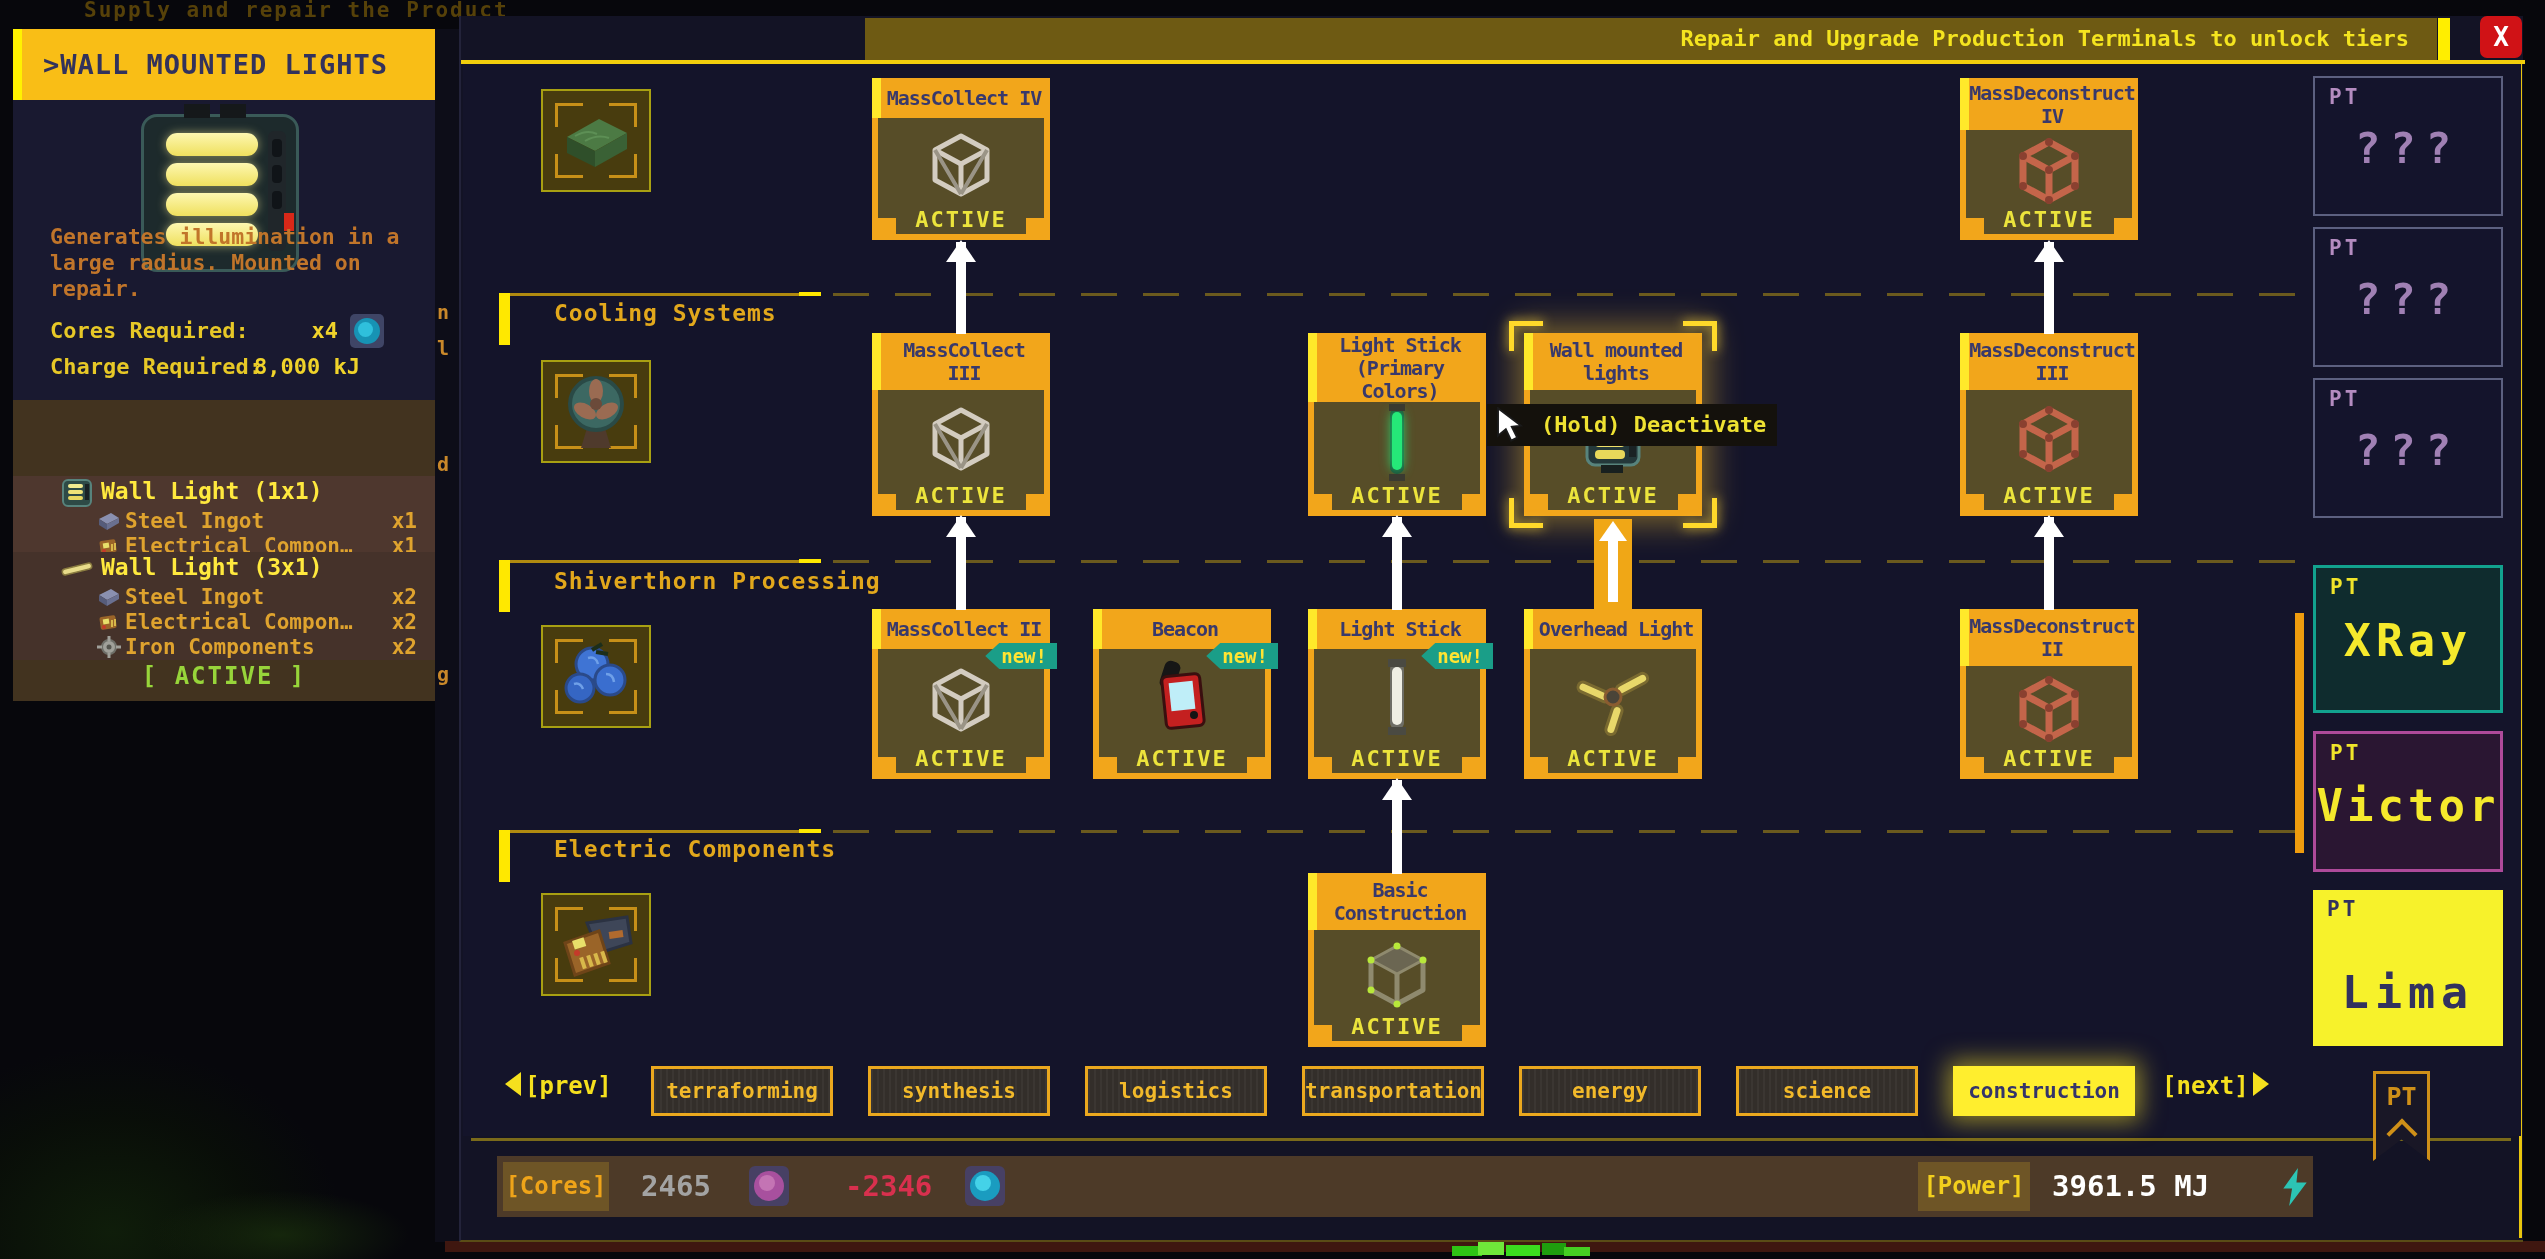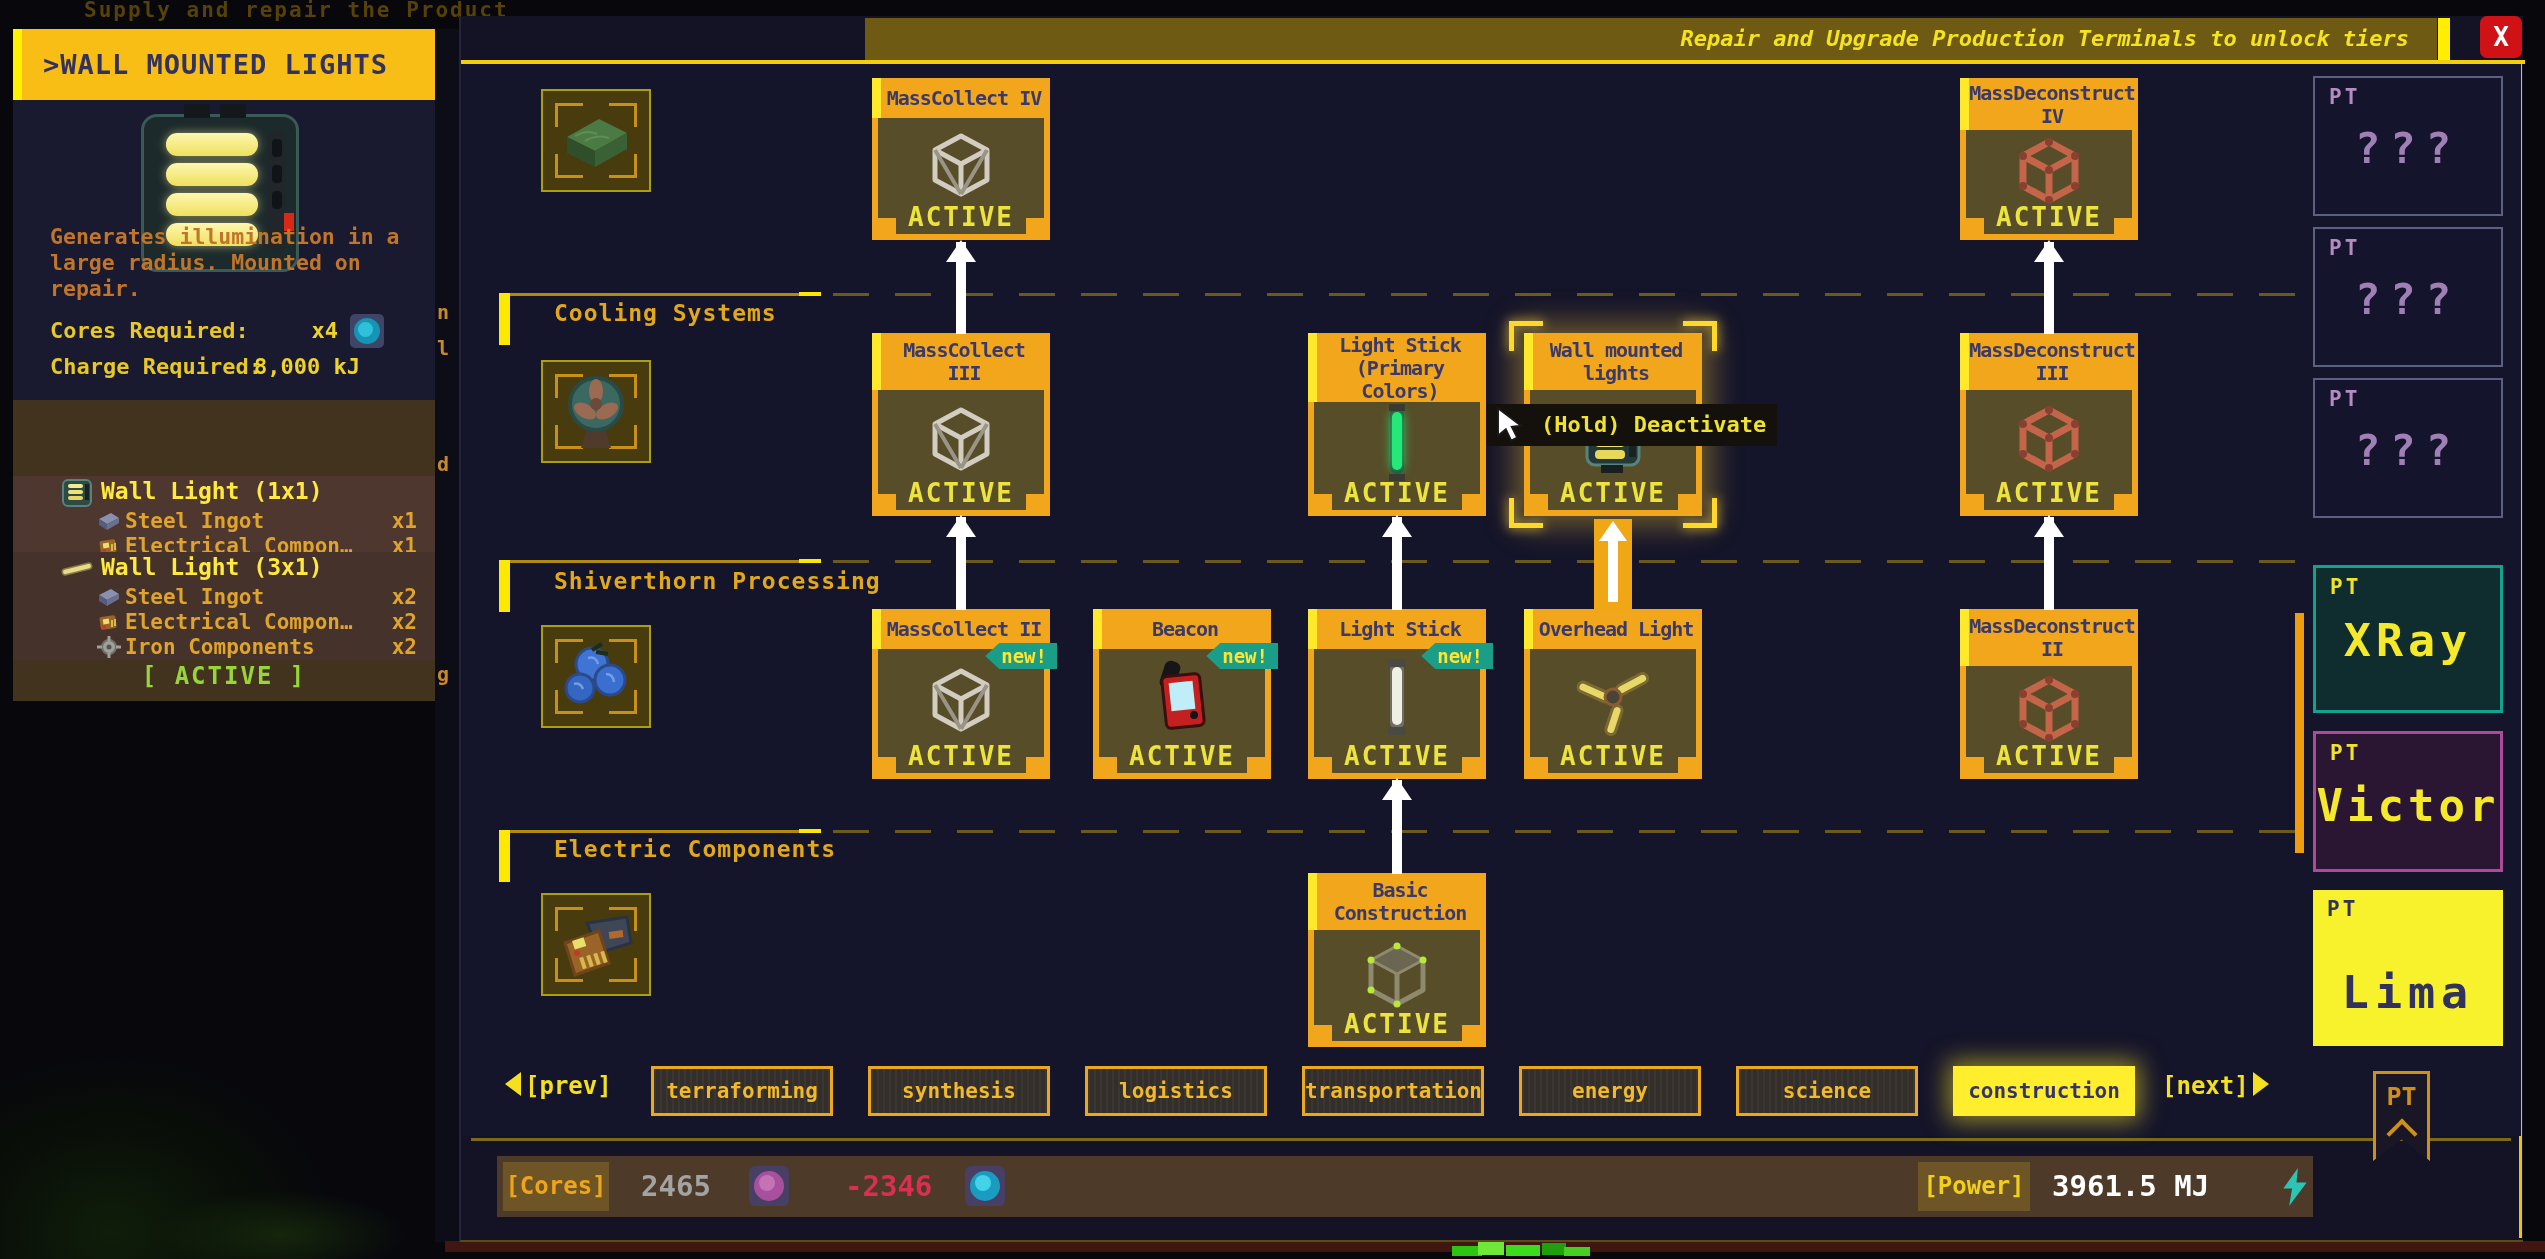--- a/index.html
+++ b/index.html
@@ -50,21 +50,21 @@
   .ing .qty { position:absolute; right:0; top:0; }
   .ing svg { position:absolute; left:0; top:1px; }
   .ing.i1{top:33px}.ing.i2{top:58px}.ing.i3{top:83px}
   .lp-status { position:absolute; left:0; top:262px; width:422px; text-align:center; color:#97d53a; font-size:24px; font-weight:bold; letter-spacing:2px; }
 
   
   .main-panel { left:459px; top:16px; width:2064px; height:1226px; background:#131325; z-index:3; border-left:2px solid #23233a; border-bottom:2px solid #5a4c16; }
   .mp-right-border { position:absolute; right:1px; top:44px; bottom:2px; width:3px; background:#e8c50e; }
   .title-box { left:11px; top:0; width:393px; height:44px; background:#f9be16; }
   .title-box span { position:absolute; left:26px; line-height:44px; font-size:25px; font-weight:bold; color:#32325c; }
-  .msg-strip { left:404px; top:2px; width:1572px; height:54px; background:#6e5a13;font-style:italic; }
+  .msg-strip { left:404px; top:2px; width:1572px; height:54px; background:#6e5a13; }
   .msg-strip span { position:absolute; right:28px; line-height:42px; color:#f4e41f; font-size:22px; font-weight:bold; }
   .msg-bar { left:1977px; top:2px; width:12px; height:42px; background:#ffee00; }
   .close-btn { left:2019px; top:0; width:42px; height:42px; background:#d01216; border-radius:7px; color:#fff; font-size:26px; font-weight:bold; text-align:center; line-height:42px; cursor:pointer; }
   .mp-underline { left:0; top:44px; width:2064px; height:4px; background:#f2ce0c; }
   .tree-bg { left:2px; top:48px; width:2058px; height:1072px; background:#14142a; }
 
   
   .cat-line-solid { height:3px; background:#b08a10; }
   .cat-line-tip { width:22px; height:4px; background:#ffe800; }
   .cat-line-dash { height:3px; background:repeating-linear-gradient(90deg,#6b5a1e 0 36px,transparent 36px 62px); }
@@ -80,21 +80,21 @@
 
   
   .node { position:absolute; width:178px; background:#f2a61b; display:flex; flex-direction:column; cursor:pointer; }
   .colA{left:411px}.colB{left:632px}.colC{left:847px}.colD{left:1063px}.colE{left:1499px}
   .rowR1{top:62px;height:162px}.rowR2{top:317px;height:183px}.rowR3{top:593px;height:170px}.rowR4{top:857px;height:174px}
   .node-title { position:relative; padding:6px 4px 5px 10px; text-align:center; color:#39396b; font-size:20px; font-weight:bold; letter-spacing:-1px; line-height:1.15; min-height:40px; display:flex; align-items:center; justify-content:center; }
   .node-title::before { content:''; position:absolute; left:0; top:0; bottom:0; width:9px; background:#ffe92a; }
   .node-body { position:relative; flex:1; margin:0 6px 6px; background:#574d28; display:flex; align-items:center; justify-content:center;
     clip-path:polygon(0 0,100% 0,100% calc(100% - 16px),calc(100% - 18px) calc(100% - 16px),calc(100% - 18px) 100%,18px 100%,18px calc(100% - 16px),0 calc(100% - 16px)); }
   .node-body svg { margin-bottom:24px; }
-  .node-status { position:absolute; left:0; right:0; bottom:2px; text-align:center; color:#ece43c; font-size:26px; font-weight:bold; letter-spacing:2px; }
+  .node-status { position:absolute; left:0; right:0; bottom:2px; text-align:center; color:#ece43c; font-size:22px; font-weight:bold; letter-spacing:2px; }
   .badge { position:absolute; right:-7px; top:34px; background:#1a9e88; color:#ffe432; font-size:19px; font-weight:bold; padding:2px 10px 2px 16px; clip-path:polygon(14px 0,100% 0,100% 100%,14px 100%,0 50%); z-index:4; }
   .node.selected { box-shadow:0 0 30px 8px rgba(255,205,50,.42); }
   .sel-brackets { left:1048px; top:305px; width:208px; height:207px; z-index:5; pointer-events:none; filter:drop-shadow(0 0 6px rgba(255,215,60,.9)); }
   .sel-brackets i { position:absolute; width:34px; height:30px; border:5px solid #ffd92a; }
   .sel-brackets .tl{left:0;top:0;border-right:none;border-bottom:none}
   .sel-brackets .tr{right:0;top:0;border-left:none;border-bottom:none}
   .sel-brackets .bl{left:0;bottom:0;border-right:none;border-top:none}
   .sel-brackets .br{right:0;bottom:0;border-left:none;border-top:none}
 
   

